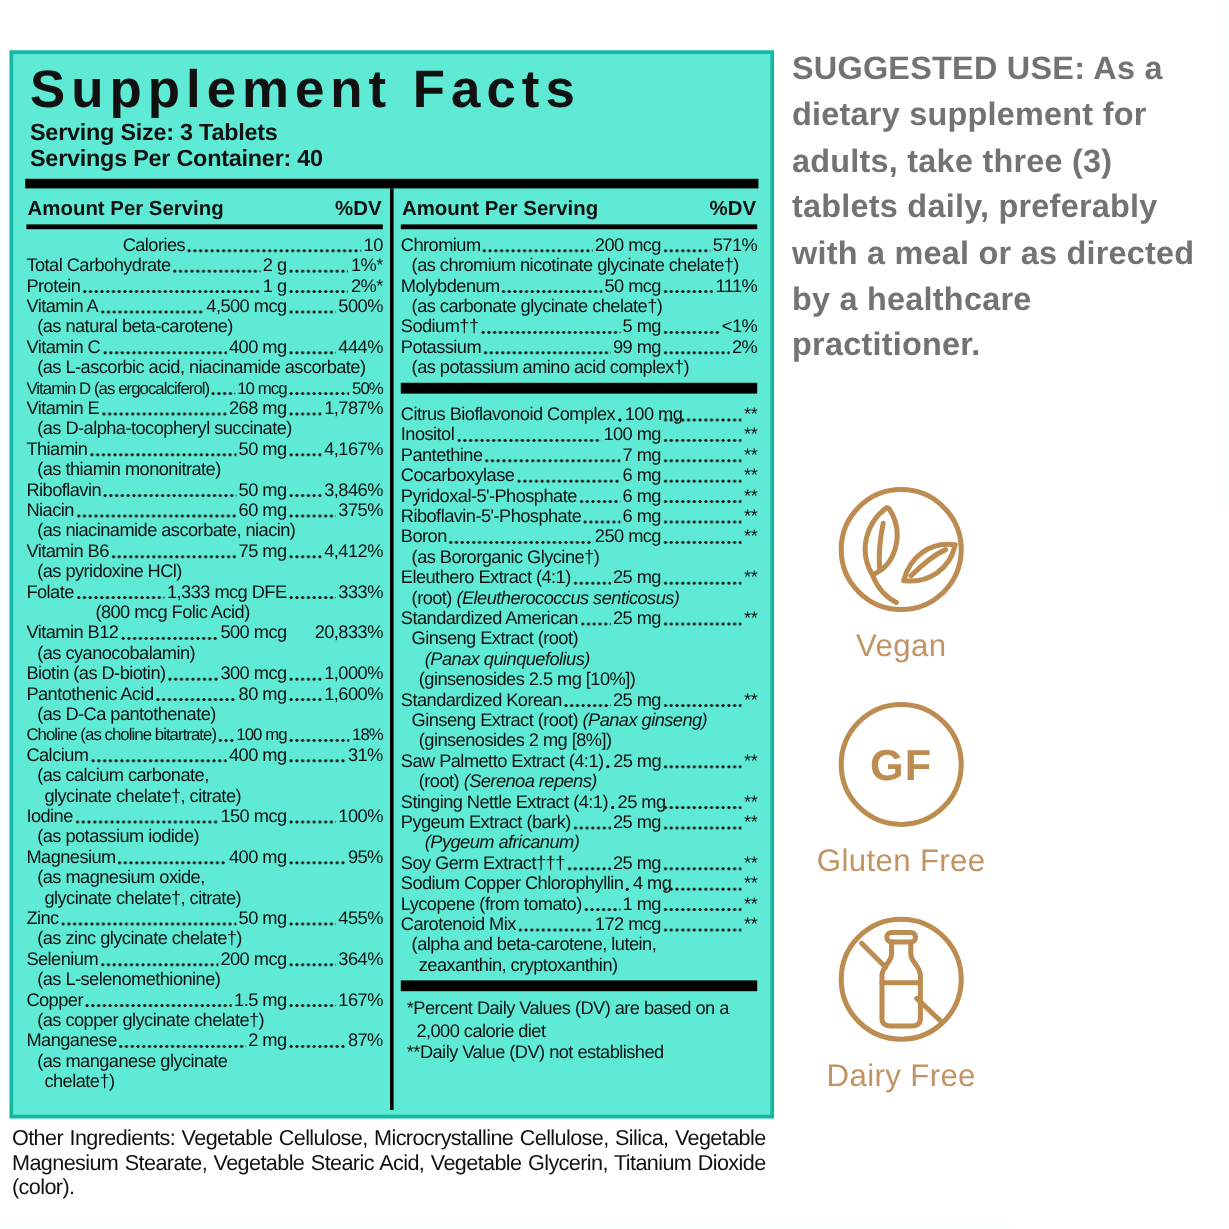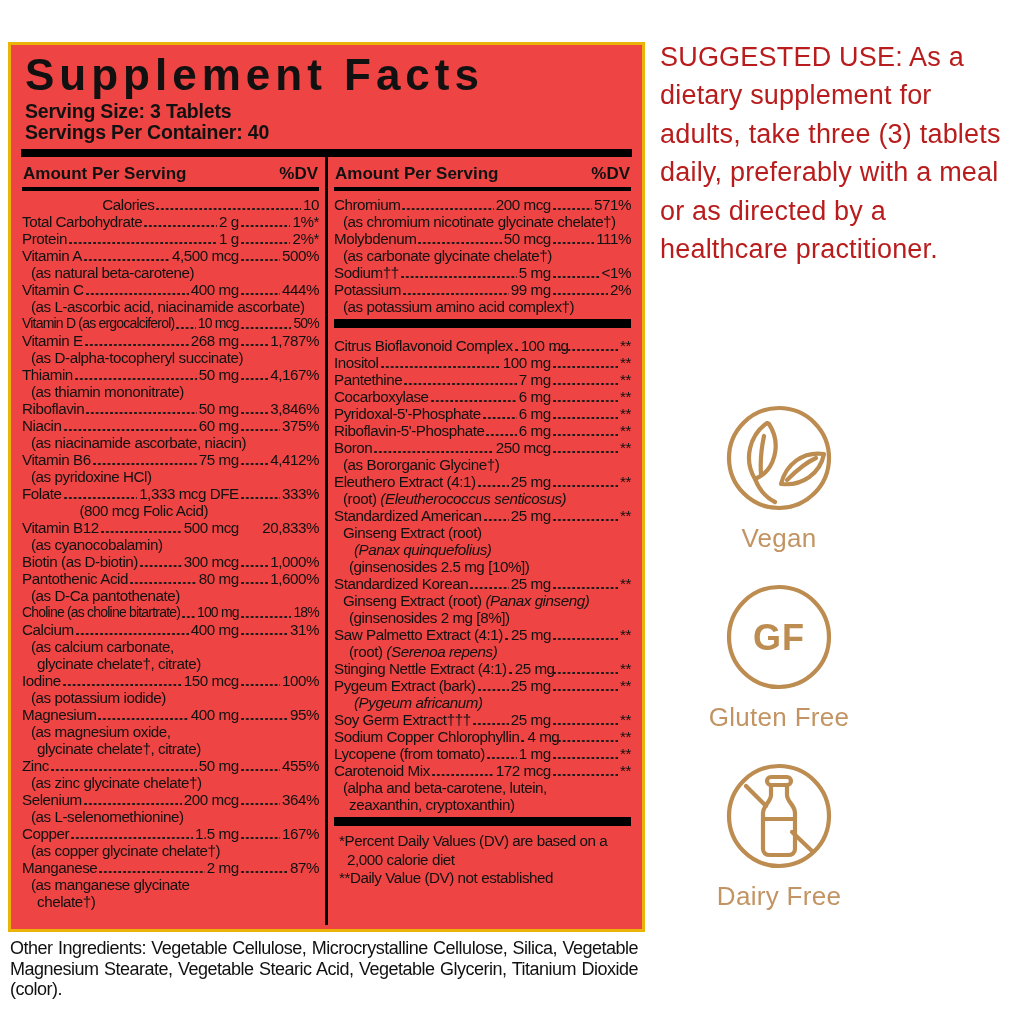--- a/index.html
+++ b/index.html
@@ -1,20 +1,20 @@
 <!DOCTYPE html>
 <html><head>
 <meta charset="utf-8">
 <style>
   html,body{margin:0;padding:0;background:#fff;}
   body{width:1024px;height:1024px;position:relative;font-family:"Liberation Sans",sans-serif;color:#111;}
 
   
-  .panel{position:absolute;left:8px;top:42px;width:637px;height:890px;border:3px solid #eab308;
-         box-sizing:border-box;padding:6px 10px 4px;display:flex;flex-direction:column;background:#ef4444;}
+  .panel{position:absolute;left:8px;top:42px;width:637px;height:890px;border:3px solid #14b8a6;
+         box-sizing:border-box;padding:6px 10px 4px;display:flex;flex-direction:column;background:#5eead4;}
   .ptitle{font-size:44px;font-weight:bold;letter-spacing:5px;line-height:44px;margin:2px 0 4px 4px;white-space:nowrap;}
   .serv{font-size:19.5px;font-weight:bold;line-height:21px;margin-left:4px;letter-spacing:-0.2px;}
   .topbar{height:8px;background:#000;margin-top:6px;flex:0 0 auto;}
   .cols{flex:1 1 auto;display:flex;min-height:0;}
   .col{flex:1 1 0;min-width:0;padding:0 1px;display:flex;flex-direction:column;}
   .vdiv{flex:0 0 3px;background:#000;margin:0 5px;}
   .colhead{display:flex;justify-content:space-between;align-items:baseline;font-weight:bold;font-size:17px;
            padding:7px 1px 3px;border-bottom:4px solid #000;}
   .rows{padding-top:5px;font-size:15.2px;line-height:17px;letter-spacing:-0.45px;}
   .frow{display:flex;align-items:baseline;justify-content:flex-end;}
@@ -33,23 +33,23 @@
   .i3{padding-left:15px;}
   .ctr{text-align:center;padding:0 18% 0 0;}
   .secbar{height:9px;background:#000;margin:4px 0;flex:0 0 auto;}
   .fns{padding:2px 1px;font-size:15.2px;line-height:18.5px;letter-spacing:-0.45px;}
   .fn{padding-left:12px;text-indent:-8px;}
 
   .otheringr{position:absolute;left:10px;top:938px;width:628px;font-size:18px;line-height:20.5px;
              letter-spacing:-0.5px;text-align:justify;}
 
   
-  .suguse{position:absolute;left:660px;top:38px;width:358px;font-size:27px;font-weight:normal;
-          line-height:38.4px;color:#b91c1c;letter-spacing:0.2px;}
-  .badges{position:absolute;left:704px;top:398px;width:150px;display:flex;flex-direction:column;gap:23px;}
+  .suguse{position:absolute;left:660px;top:38px;width:358px;font-size:27px;font-weight:bold;
+          line-height:38.4px;color:#737373;letter-spacing:0.2px;}
+  .badges{position:absolute;left:676px;top:398px;width:150px;display:flex;flex-direction:column;gap:23px;}
   .badge{display:flex;flex-direction:column;align-items:center;}
   .badge svg{width:120px;height:120px;display:block;}
   .badge .stroke{fill:none;stroke:#bd8c50;stroke-width:4.2;stroke-linecap:round;stroke-linejoin:round;}
   .blabel{margin-top:5px;font-size:26px;color:#c29463;letter-spacing:0.3px;white-space:nowrap;}
   .gft{font-family:"Liberation Sans",sans-serif;font-size:36px;font-weight:bold;fill:#bd8c50;letter-spacing:1px;}
 </style>
 </head>
 <body>
 
 <div class="panel">

